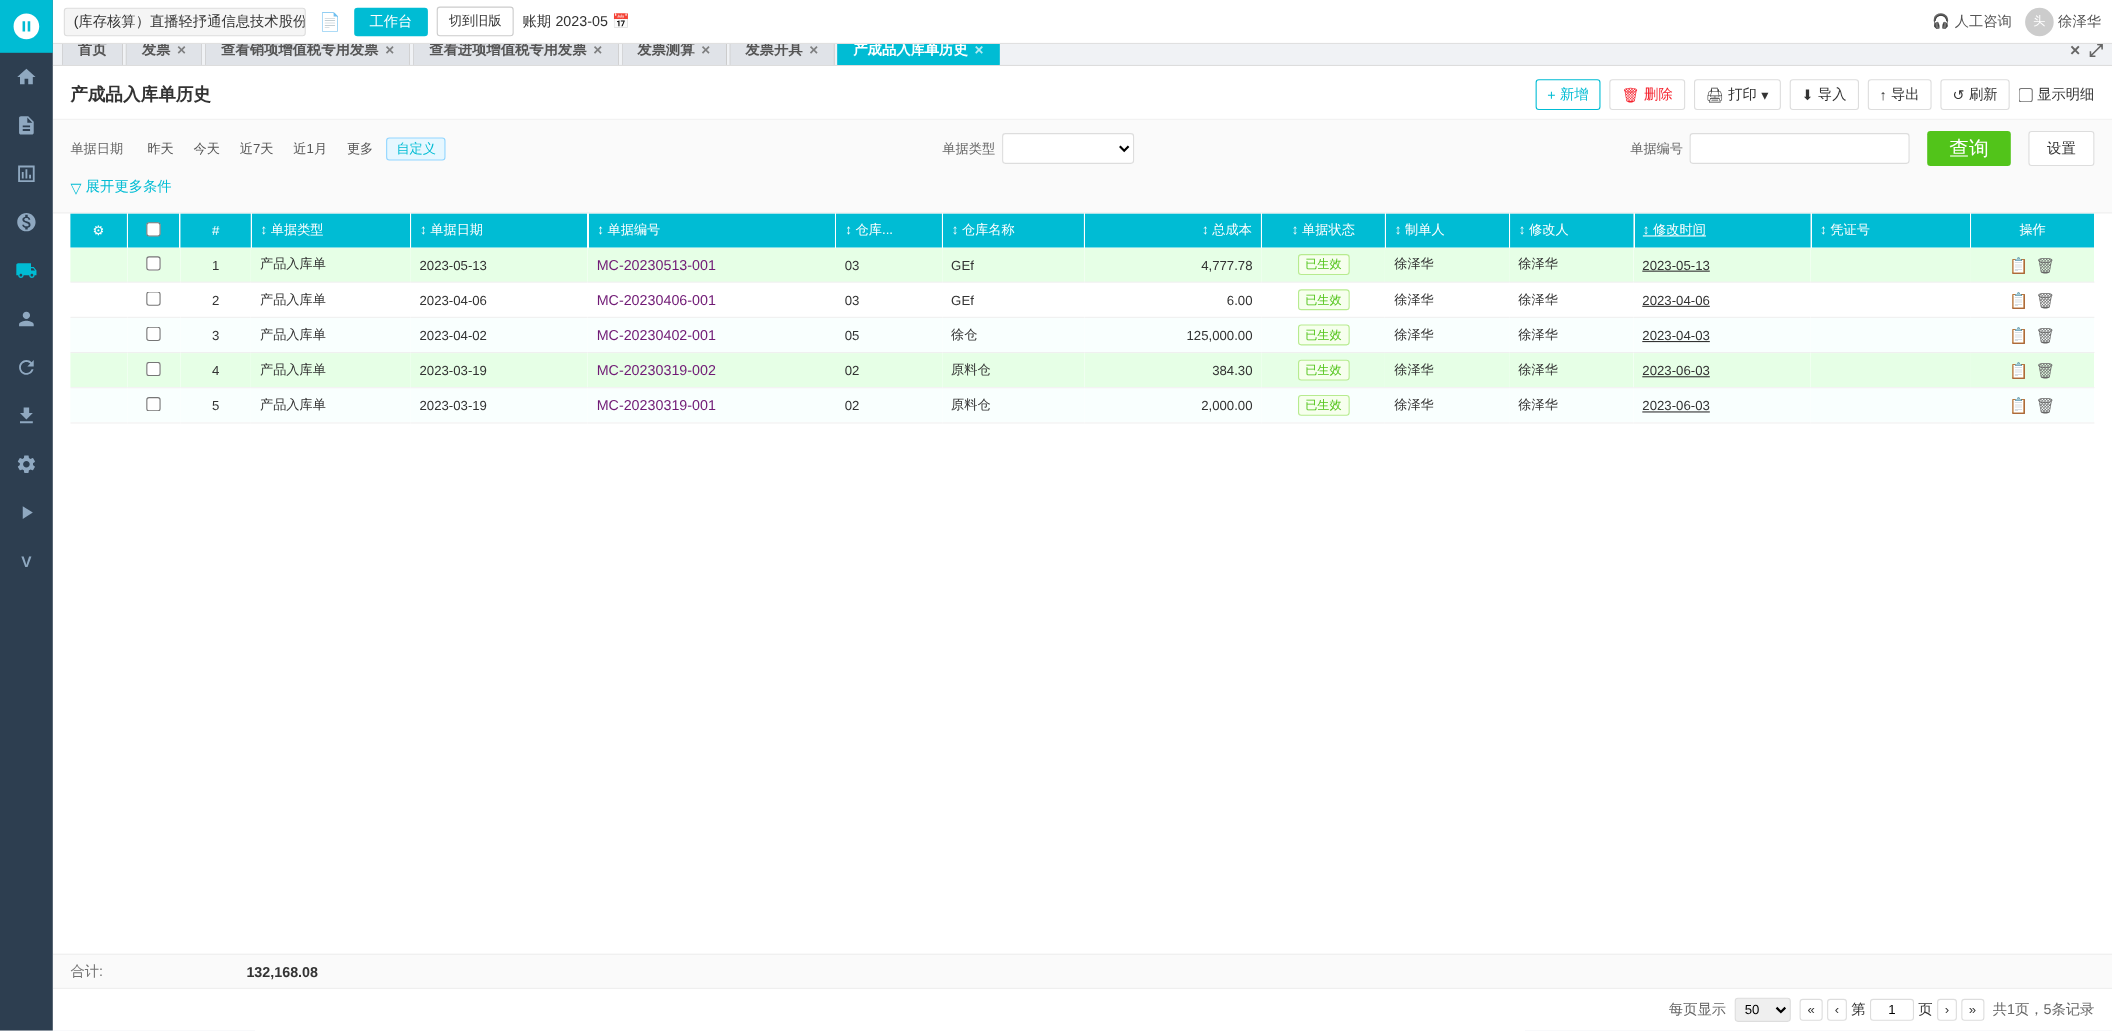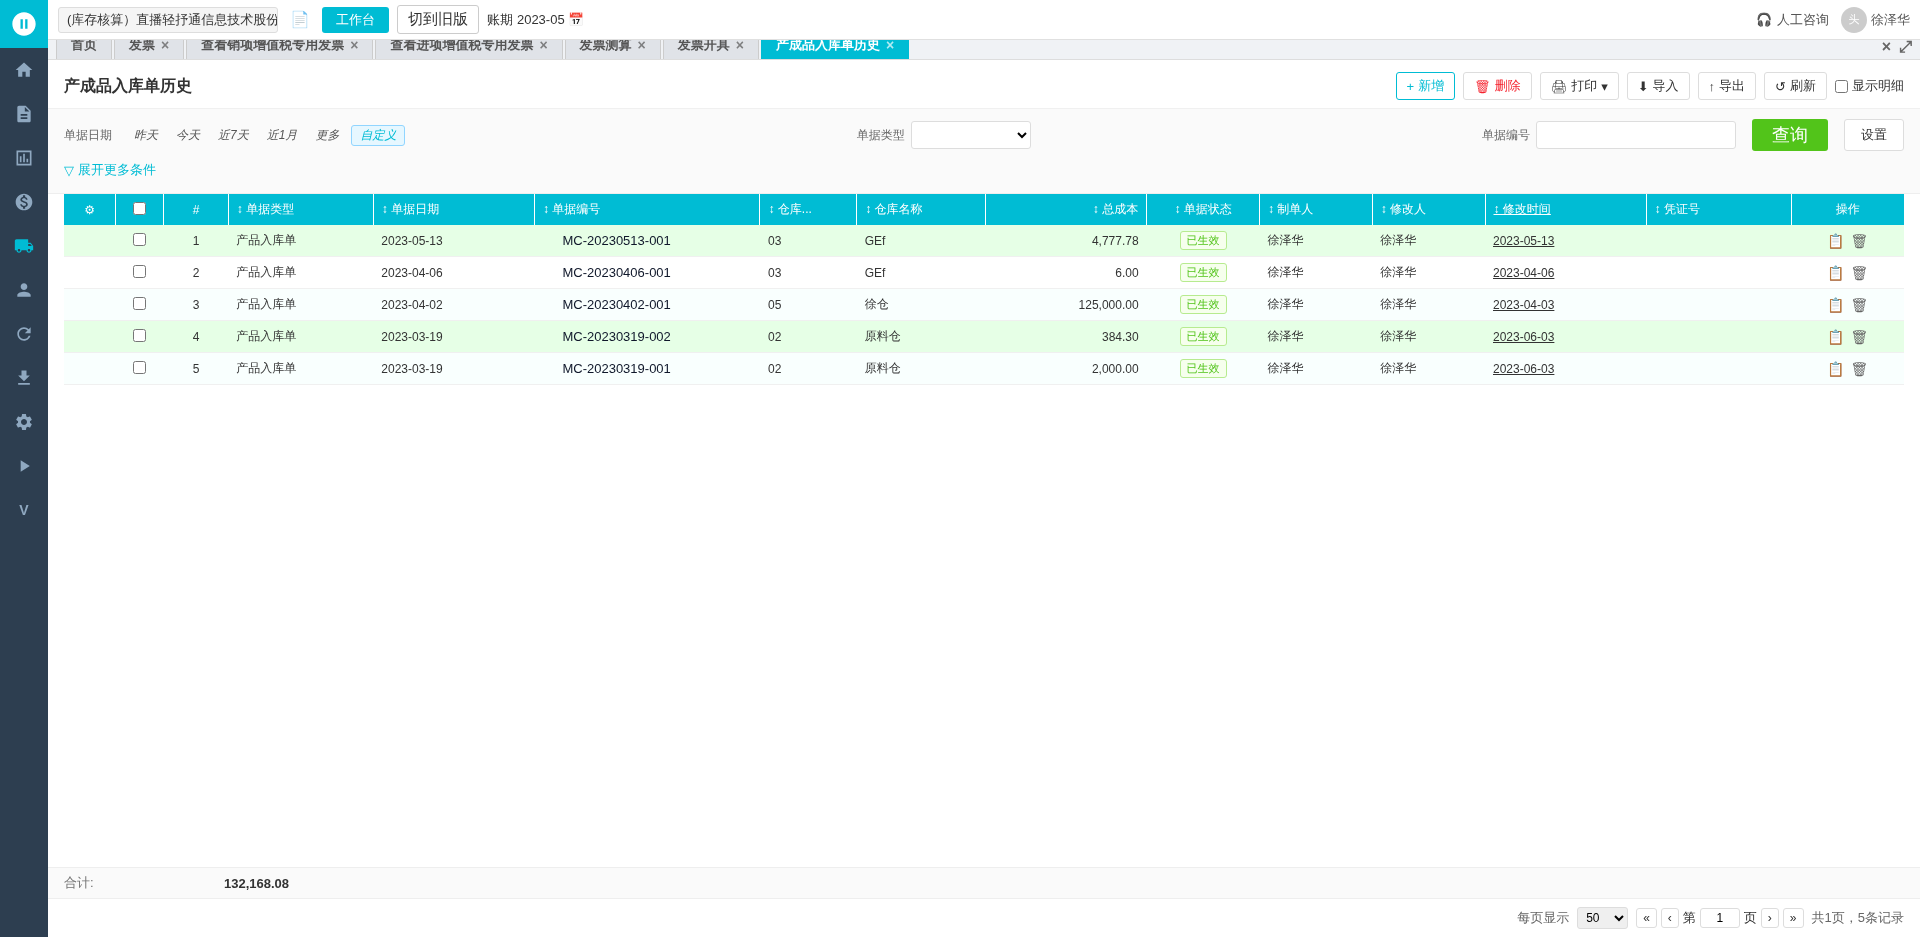--- a/index.html
+++ b/index.html
@@ -14,21 +14,21 @@
     .sidebar-item svg { width: 20px; height: 20px; }
 
     
     .main { flex: 1; display: flex; flex-direction: column; overflow: hidden; }
 
     
     .topbar { height: 40px; background: #fff; border-bottom: 1px solid #e0e0e0; display: flex; align-items: center; padding: 0 10px; gap: 8px; flex-shrink: 0; }
     .topbar-left { display: flex; align-items: center; gap: 8px; flex: 1; }
     .company-name { font-size: 12px; color: #333; background: #f5f5f5; border: 1px solid #ddd; border-radius: 3px; padding: 3px 8px; display: flex; align-items: center; gap: 4px; max-width: 220px; white-space: nowrap; overflow: hidden; text-overflow: ellipsis; }
     .btn-workbench { background: #00bcd4; color: white; border: none; border-radius: 3px; padding: 4px 14px; cursor: pointer; font-size: 13px; }
-    .btn-switch { background: #fff; color: #333; border: 1px solid #ccc; border-radius: 3px; padding: 4px 10px; cursor: pointer; font-size: 15px; }
+    .btn-switch { background: #fff; color: #333; border: 1px solid #ccc; border-radius: 3px; padding: 4px 10px; cursor: pointer; font-size: 12px; }
     .period-info { font-size: 12px; color: #333; display: flex; align-items: center; gap: 4px; }
     .topbar-right { display: flex; align-items: center; gap: 12px; }
     .topbar-right-item { font-size: 12px; color: #555; display: flex; align-items: center; gap: 4px; cursor: pointer; }
     .avatar { width: 26px; height: 26px; border-radius: 50%; background: #ccc; display: flex; align-items: center; justify-content: center; font-size: 11px; color: #fff; }
 
     
     .tabbar { height: 20px; background: #f0f2f5; border-bottom: 1px solid #ddd; display: flex; align-items: flex-end; padding: 0 8px; gap: 2px; flex-shrink: 0; overflow: hidden; font-weight: bold; }
     .tab { height: 30px; padding: 0 14px; border-radius: 4px 4px 0 0; display: flex; align-items: center; gap: 6px; cursor: pointer; font-size: 12px; color: #555; background: #e0e3e8; border: 1px solid #ccc; border-bottom: none; }
     .tab.active { background: #00bcd4; color: white; border-color: #00bcd4; }
     .tab-close { font-size: 14px; color: inherit; opacity: 0.7; line-height: 1; }
@@ -45,42 +45,42 @@
     .btn-action { display: flex; align-items: center; gap: 4px; padding: 4px 10px; border: 1px solid #ddd; border-radius: 3px; cursor: pointer; background: #fff; font-size: 12px; color: #333; }
     .btn-new { color: #00bcd4; border-color: #00bcd4; }
     .btn-delete { color: #f5222d; }
     .checkbox-label { font-size: 12px; color: #333; display: flex; align-items: center; gap: 4px; }
 
     
     .filter-section { padding: 10px 16px; background: #fafafa; border-bottom: 1px solid #eee; }
     .filter-row { display: flex; align-items: center; gap: 16px; margin-bottom: 6px; }
     .filter-label { font-size: 12px; color: #666; white-space: nowrap; }
     .filter-date-shortcuts { display: flex; gap: 6px; align-items: center; flex-wrap: wrap; }
-    .date-shortcut { font-size: 12px; color: #555; cursor: pointer; padding: 2px 6px; border-radius: 3px; font-style: italic; }
+    .date-shortcut { font-size: 12px; color: #555; cursor: pointer; padding: 2px 6px; border-radius: 3px; }
     .date-shortcut.custom { background: #e6f7ff; color: #00bcd4; border: 1px solid #91d5ff; border-radius: 3px; padding: 1px 8px; }
     .date-range { font-size: 11px; color: #999; margin-top: 2px; }
     .filter-field { display: flex; align-items: center; gap: 6px; }
     .filter-select { border: 1px solid #ddd; border-radius: 3px; padding: 3px 8px; font-size: 12px; min-width: 120px; height: 28px; background: #fff; }
     .filter-input { border: 1px solid #ddd; border-radius: 3px; padding: 3px 8px; font-size: 12px; height: 28px; }
     .btn-query { background: #52c41a; color: white; border: none; border-radius: 3px; padding: 4px 20px; cursor: pointer; font-size: 18px; height: 32px; }
     .btn-setting { background: #fff; border: 1px solid #ddd; border-radius: 3px; padding: 4px 16px; cursor: pointer; font-size: 13px; height: 32px; color: #333; }
     .expand-more { display: flex; align-items: center; gap: 4px; font-size: 12px; color: #00bcd4; cursor: pointer; padding: 4px 0; }
 
     
     .table-wrapper { flex: 1; overflow: auto; padding: 0 16px 8px; }
     table { width: 100%; border-collapse: collapse; table-layout: fixed; }
     thead tr { background: #00bcd4; color: white; }
     thead th { padding: 7px 8px; text-align: left; font-size: 12px; font-weight: normal; border-right: 1px solid rgba(255,255,255,0.2); white-space: nowrap; overflow: hidden; }
     thead th:last-child { border-right: none; }
     tbody tr { border-bottom: 1px solid #f0f0f0; }
     tbody tr:nth-child(odd) { background: #f9fffe; }
     tbody tr:nth-child(even) { background: #fff; }
     tbody tr.highlighted { background: #e6ffe6; }
     tbody td { padding: 6px 8px; font-size: 12px; color: #333; overflow: hidden; text-overflow: ellipsis; white-space: nowrap; }
-    .link-cell { color: #0f172a; cursor: pointer; text-decoration: none; margin-left: 20px; }
+    .link-cell { color: #701a75; cursor: pointer; text-decoration: none; }
     .status-badge { display: inline-block; background: #f6ffed; border: 1px solid #b7eb8f; color: #52c41a; border-radius: 3px; padding: 1px 6px; font-size: 11px; }
     .col-num { width: 40px; text-align: center; }
     .col-check { width: 30px; text-align: center; }
     .col-setting { width: 32px; text-align: center; }
     .col-type { width: 90px; }
     .col-date { width: 100px; }
     .col-code { width: 140px; }
     .col-warehouse-id { width: 60px; }
     .col-warehouse-name { width: 80px; }
     .col-cost { width: 100px; text-align: right; }

